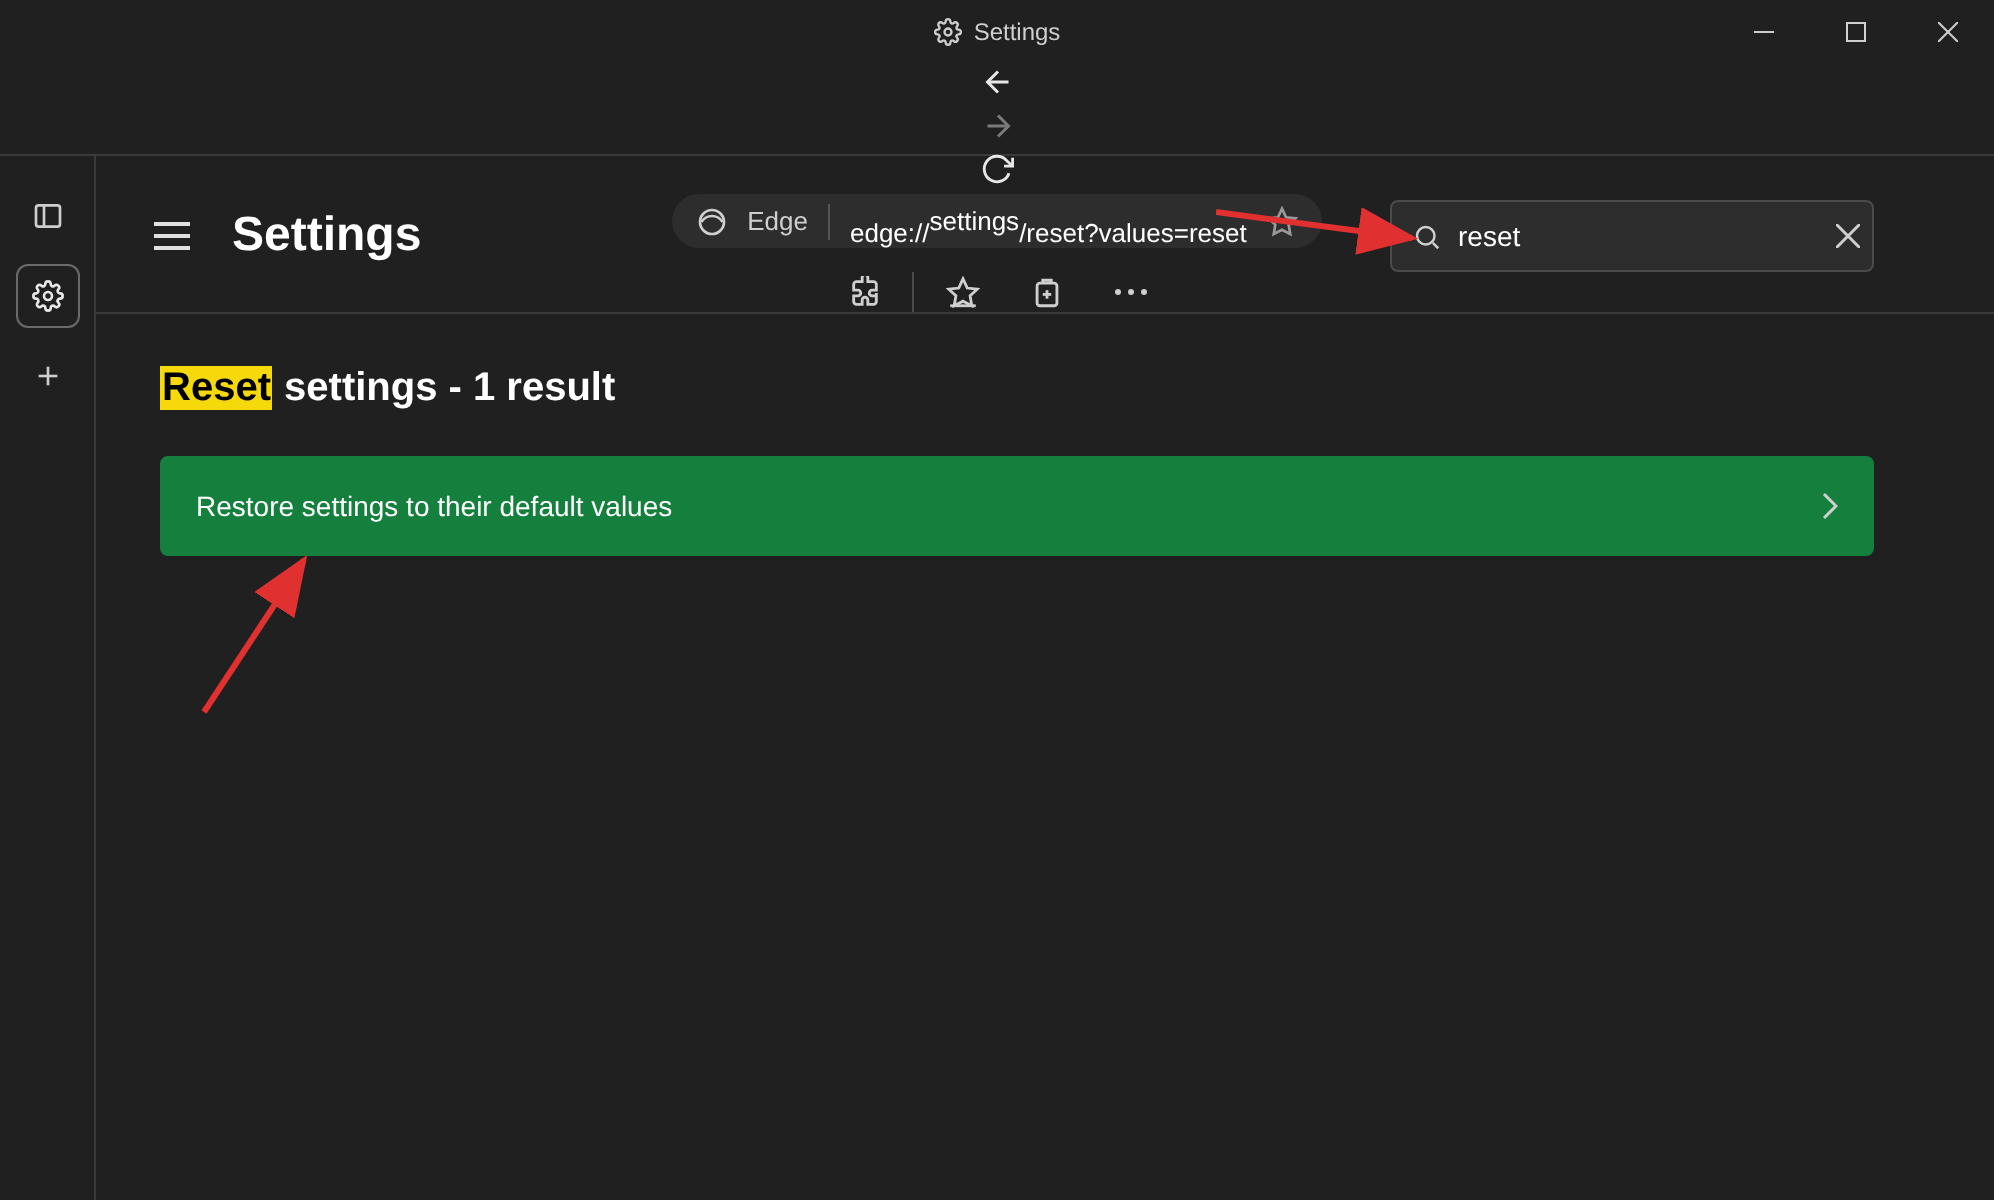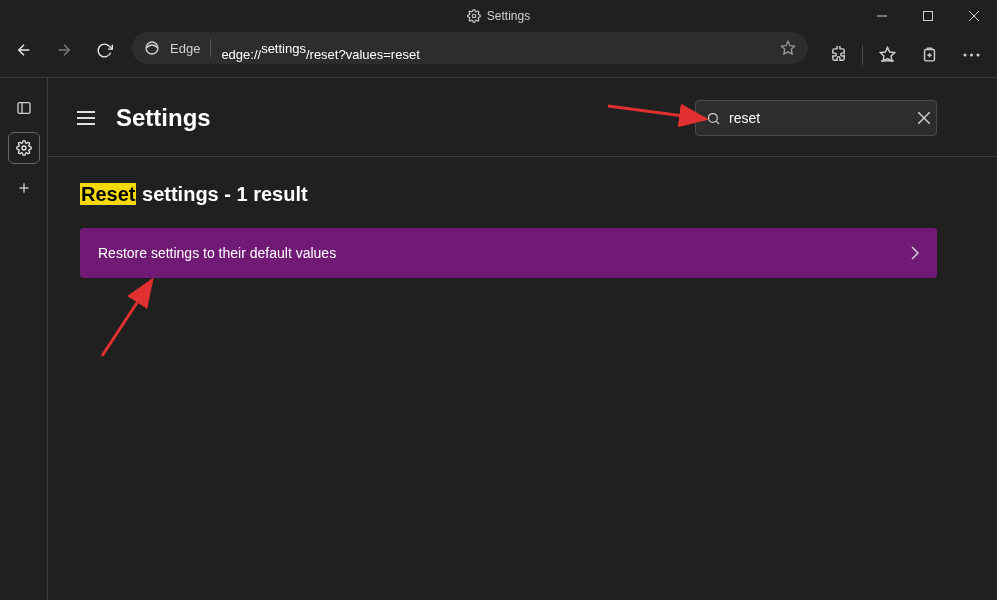--- a/index.html
+++ b/index.html
@@ -42,23 +42,25 @@
     display: flex;
     align-items: center;
     justify-content: center;
     color: #cfcfcf;
   }
 
   
   .toolbar {
     height: 46px;
     display: flex;
+    align-items: center;
     padding: 0 6px;
     gap: 4px;
     border-bottom: 1px solid #3a3a3a;
+    flex-direction: column;
   }
   .nav-btn {
     width: 36px;
     height: 36px;
     display: flex;
     align-items: center;
     justify-content: center;
     border-radius: 4px;
     color: #cfcfcf;
   }
@@ -178,21 +180,21 @@
     font-size: 20px;
     font-weight: 700;
     margin-bottom: 22px;
   }
   .hl {
     background: #f5d90a;
     color: #000;
     padding: 0 1px;
   }
   .result-item {
-    background: #701a75;
+    background: #15803d;
     border-radius: 4px;
     height: 50px;
     display: flex;
     align-items: center;
     justify-content: space-between;
     padding: 0 18px;
     font-size: 14px;
     cursor: pointer;
   }
   .chevron { color:#cfcfcf; }

